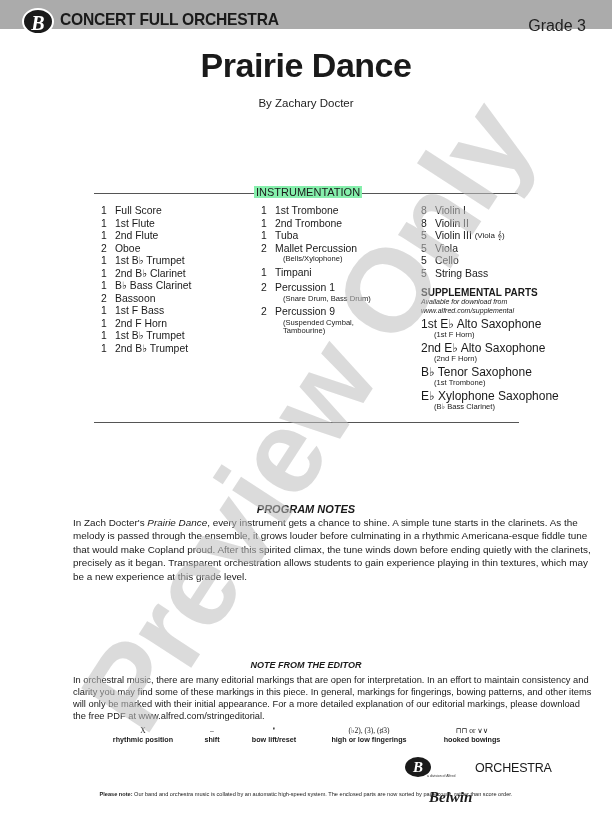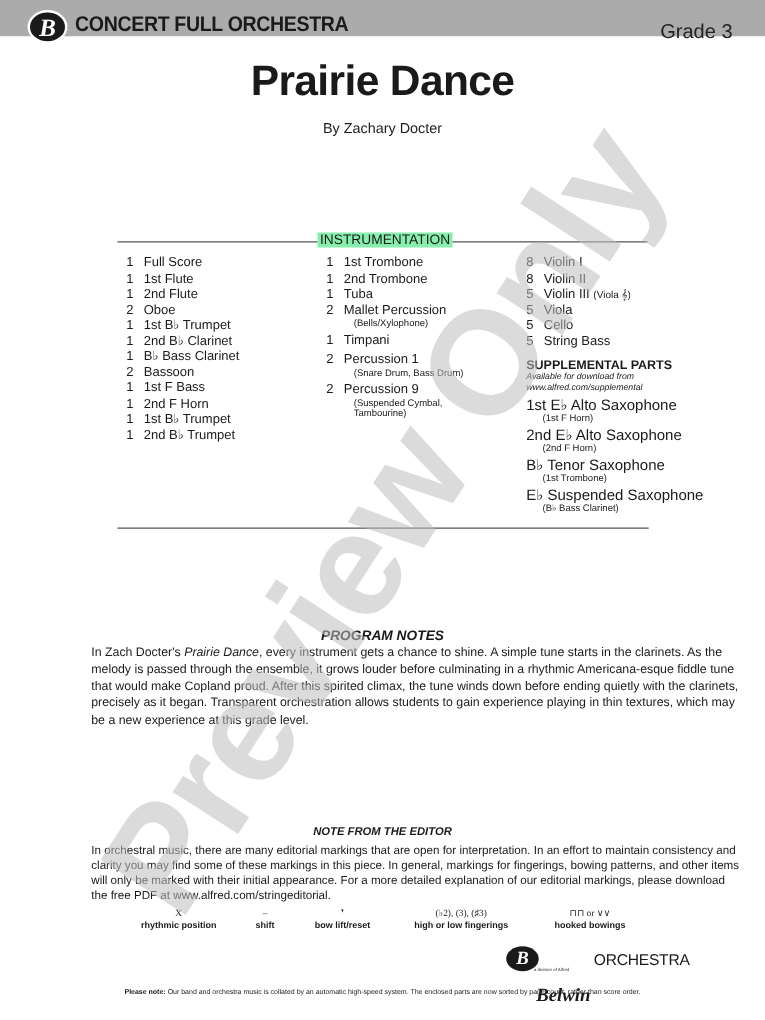--- a/index.html
+++ b/index.html
@@ -217,21 +217,21 @@
 
   <div class="supp-head">SUPPLEMENTAL PARTS</div>
   <div class="supp-note">Available for download from</div>
   <div class="supp-note" style="margin-bottom:3px">www.alfred.com/supplemental</div>
   <div class="supp-item">1st E♭ Alto Saxophone</div>
   <div class="supp-sub">(1st F Horn)</div>
   <div class="supp-item">2nd E♭ Alto Saxophone</div>
   <div class="supp-sub">(2nd F Horn)</div>
   <div class="supp-item">B♭ Tenor Saxophone</div>
   <div class="supp-sub">(1st Trombone)</div>
-  <div class="supp-item">E♭ Suspended Saxophone</div>
+  <div class="supp-item">E♭ Xylophone Saxophone</div>
   <div class="supp-sub">(B♭ Bass Clarinet)</div>
 </div>
 
 <div class="rule-bottom"></div>
 
 <div class="section-head prog-head">PROGRAM NOTES</div>
 <div class="para prog-body"><span>In Zach Docter's </span><i>Prairie Dance</i><span>, every instrument gets a chance to shine. A simple tune starts in the clarinets. As the melody is passed through the ensemble, it grows louder before culminating in a rhythmic Americana-esque fiddle tune that would make Copland proud. After this spirited climax, the tune winds down before ending quietly with the clarinets, precisely as it began. Transparent orchestration allows students to gain experience playing in thin textures, which may be a new experience at this grade level.</span></div>
 
 <div class="section-head editor-head">NOTE FROM THE EDITOR</div>
 <div class="para editor-body">In orchestral music, there are many editorial markings that are open for interpretation. In an effort to maintain consistency and clarity you may find some of these markings in this piece. In general, markings for fingerings, bowing patterns, and other items will only be marked with their initial appearance. For a more detailed explanation of our editorial markings, please download the free PDF at www.alfred.com/stringeditorial.</div>

